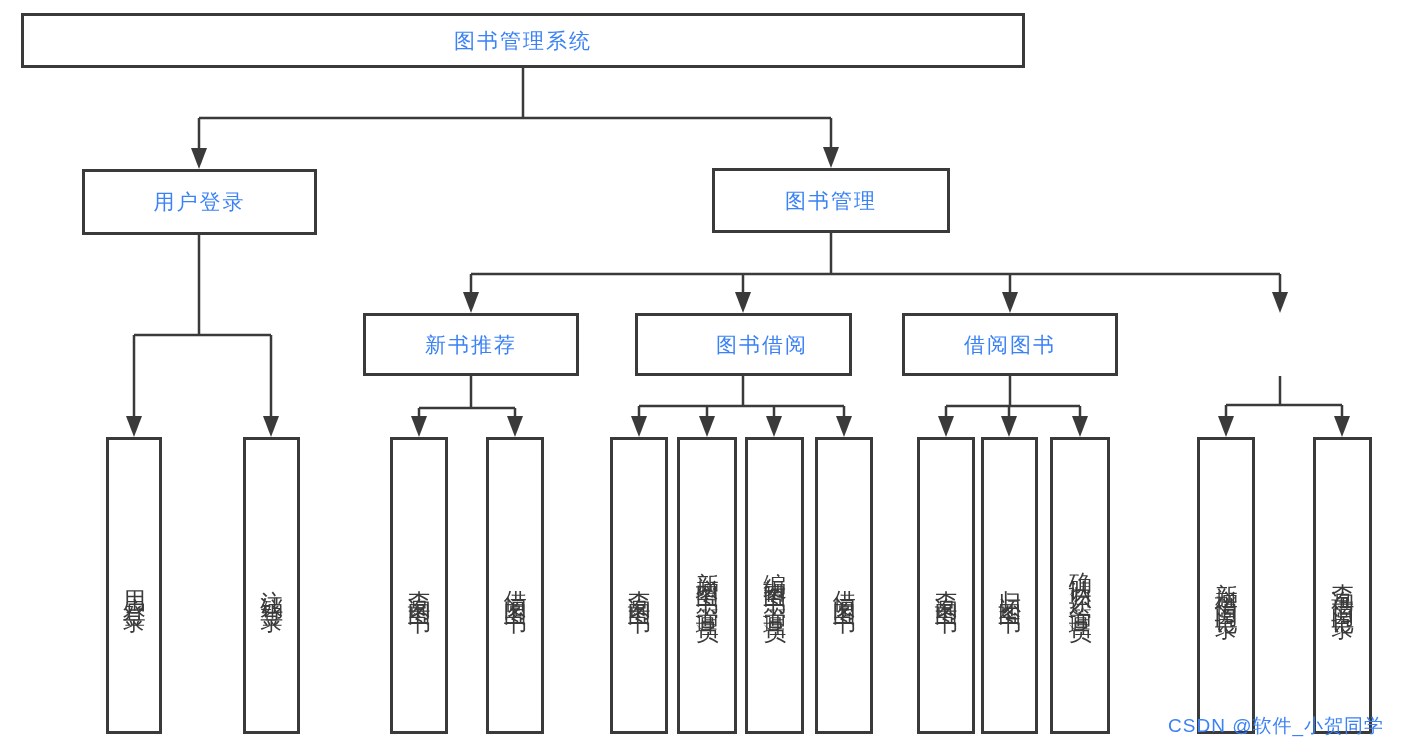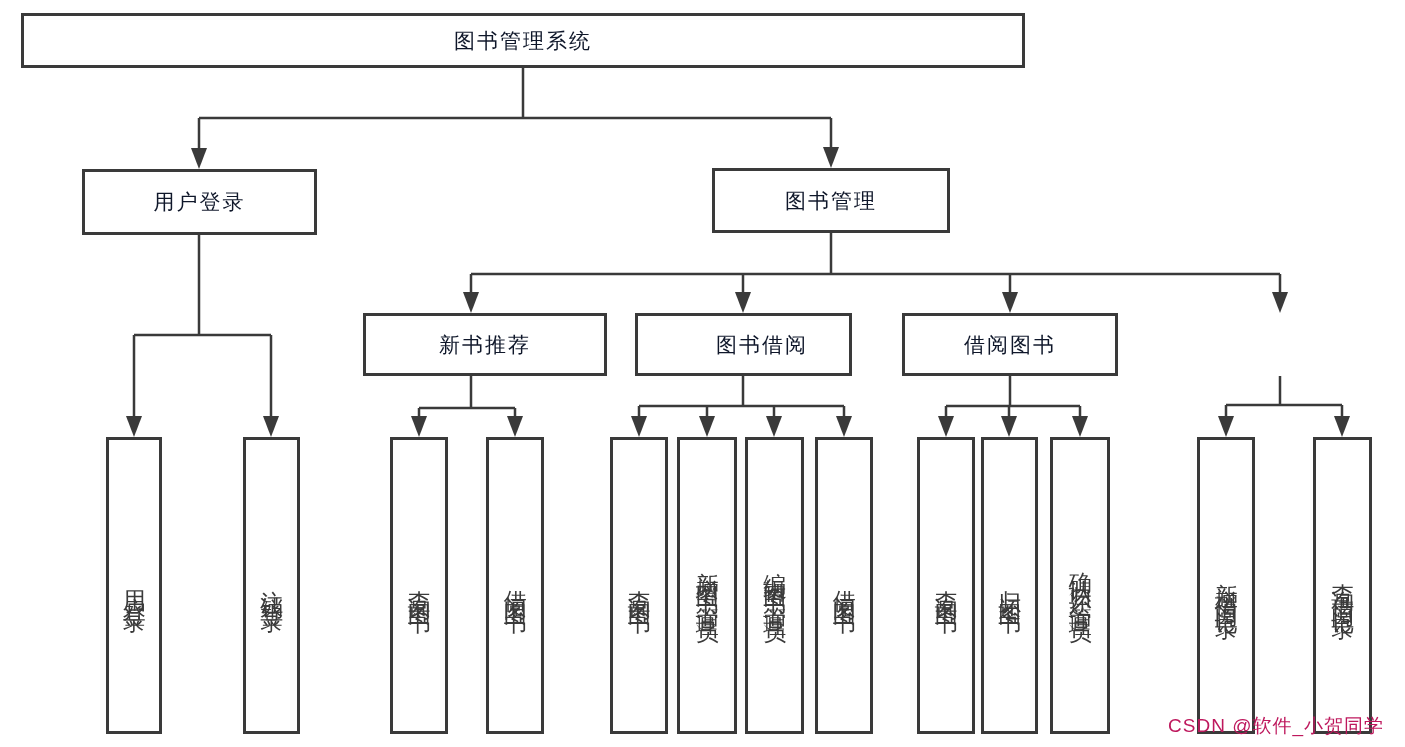--- a/index.html
+++ b/index.html
@@ -27,37 +27,37 @@
     background: #ffffff;
     display: flex;
     align-items: center;
     justify-content: center;
     z-index: 2;
   }
   .node.h span {
     font-size: 21px;
     letter-spacing: 2px;
     white-space: nowrap;
-    color: #0f172a;
+    color: #3b82f6;
   }
   .node.v span {
     writing-mode: vertical-rl;
     text-orientation: mixed;
     font-size: 23px;
     line-height: 1.1;
     letter-spacing: 7px;
     color: #3a3a3a;
   }
   #watermark {
     position: absolute;
     right: 21px;
     top: 713px;
     font-size: 19px;
     letter-spacing: 1px;
-    color: #be185d;
+    color: #3b82f6;
     z-index: 5;
     white-space: nowrap;
   }
 </style>
 </head>
 <body>
 
 <div id="canvas">
 
   <svg id="edges" viewBox="0 0 1405 747" xmlns="http://www.w3.org/2000/svg">
@@ -107,21 +107,21 @@
     <span>图书管理系统</span>
   </div>
 
   <div class="node h" style="left:82px; top:169px; width:235px; height:66px;">
     <span>用户登录</span>
   </div>
   <div class="node h" style="left:712px; top:168px; width:238px; height:65px;justify-content:center;">
     <span>图书管理</span>
   </div>
 
-  <div class="node h" style="left:363px; top:313px; width:244px; height:63px;">
+  <div class="node h" style="left:363px; top:313px; width:216px; height:63px;">
     <span>新书推荐</span>
   </div>
   <div class="node h" style="left:635px; top:313px; width:217px; height:63px;padding-left:37px;">
     <span>图书借阅</span>
   </div>
   <div class="node h" style="left:902px; top:313px; width:216px; height:63px;">
     <span>借阅图书</span>
   </div>
 
   <div class="node v" style="left:106px; top:437px; width:56px; height:297px;">

